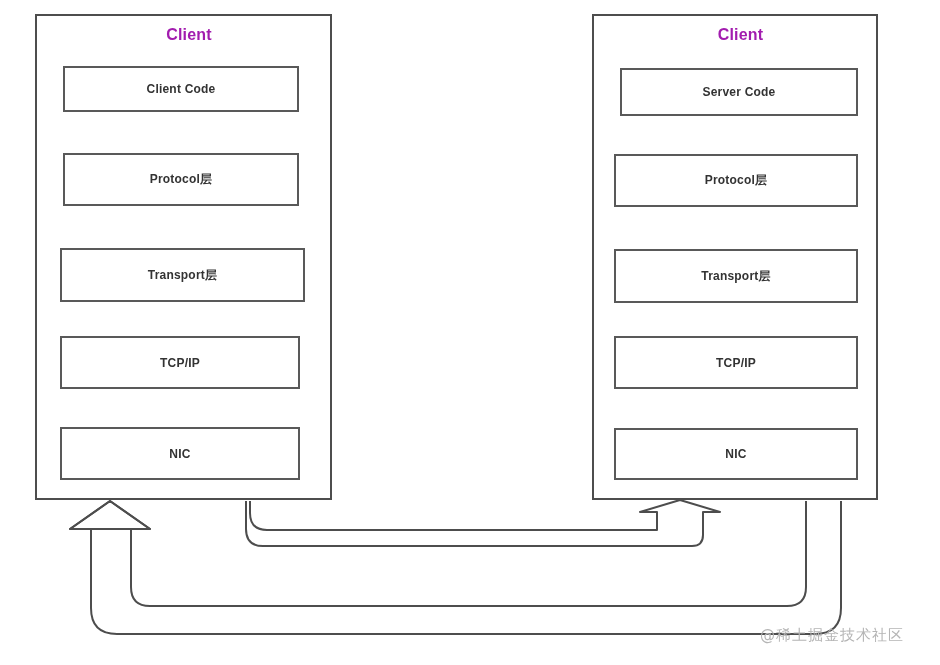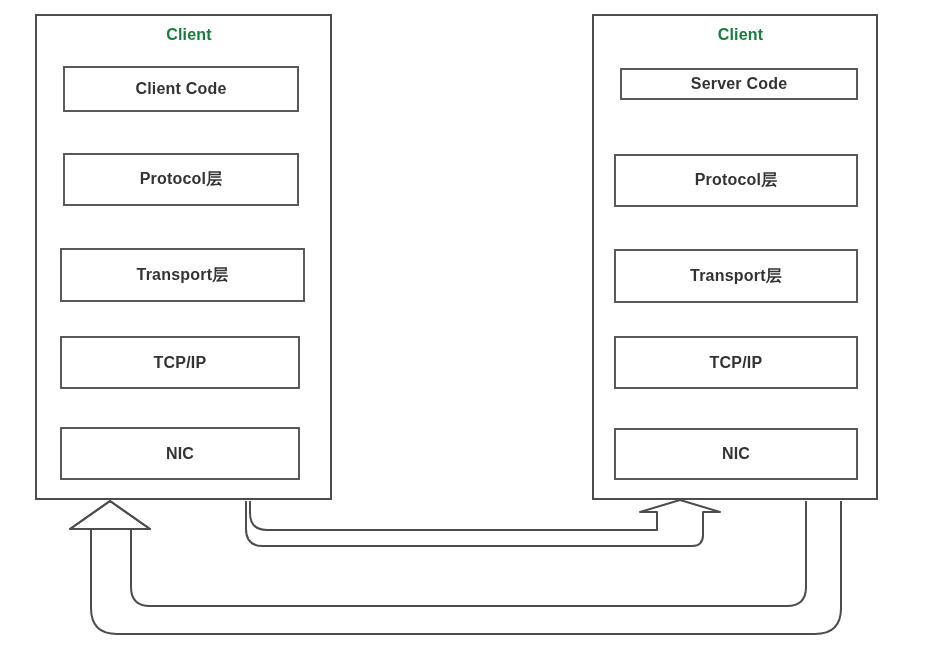--- a/index.html
+++ b/index.html
@@ -39,26 +39,26 @@
     display: block;
   }
   .outer-title {
     position: absolute;
     left: 0;
     right: 0;
     top: 10px;
     text-align: center;
     font-size: 16px;
     font-weight: bold;
-    color: #15803d;
+    color: #a21caf;
     letter-spacing: 0.2px;
     margin-left: 11px;
   }
   .layer-label {
-    font-size: 16px;
+    font-size: 12px;
     font-weight: bold;
     color: #333333;
     letter-spacing: 0.2px;
     white-space: nowrap;
   }
   .watermark {
     position: absolute;
     font-size: 15px;
     color: #b5b5b5;
     white-space: nowrap;
@@ -141,34 +141,35 @@
   </div>
 
   <div class="node-box" style="left:60px; top:427px; width:240px; height:53px;">
     <span class="layer-label">NIC</span>
   </div>
 
   <div class="node-box outer-box" style="left:592px; top:14px; width:286px; height:486px;">
     <div class="outer-title">Client</div>
   </div>
 
-  <div class="node-box" style="left:620px; top:68px; width:238px; height:32px;">
+  <div class="node-box" style="left:620px; top:68px; width:238px; height:48px;">
     <span class="layer-label">Server Code</span>
   </div>
 
   <div class="node-box" style="left:614px; top:154px; width:244px; height:53px;">
     <span class="layer-label">Protocol层</span>
   </div>
 
   <div class="node-box" style="left:614px; top:249px; width:244px; height:54px;">
     <span class="layer-label">Transport层</span>
   </div>
 
   <div class="node-box" style="left:614px; top:336px; width:244px; height:53px;">
     <span class="layer-label">TCP/IP</span>
   </div>
 
   <div class="node-box" style="left:614px; top:428px; width:244px; height:52px;">
     <span class="layer-label">NIC</span>
   </div>
 
+  <div class="watermark" style="left:760px; top:626px;">@稀土掘金技术社区</div>
 
 </div>
 
 </body></html>

